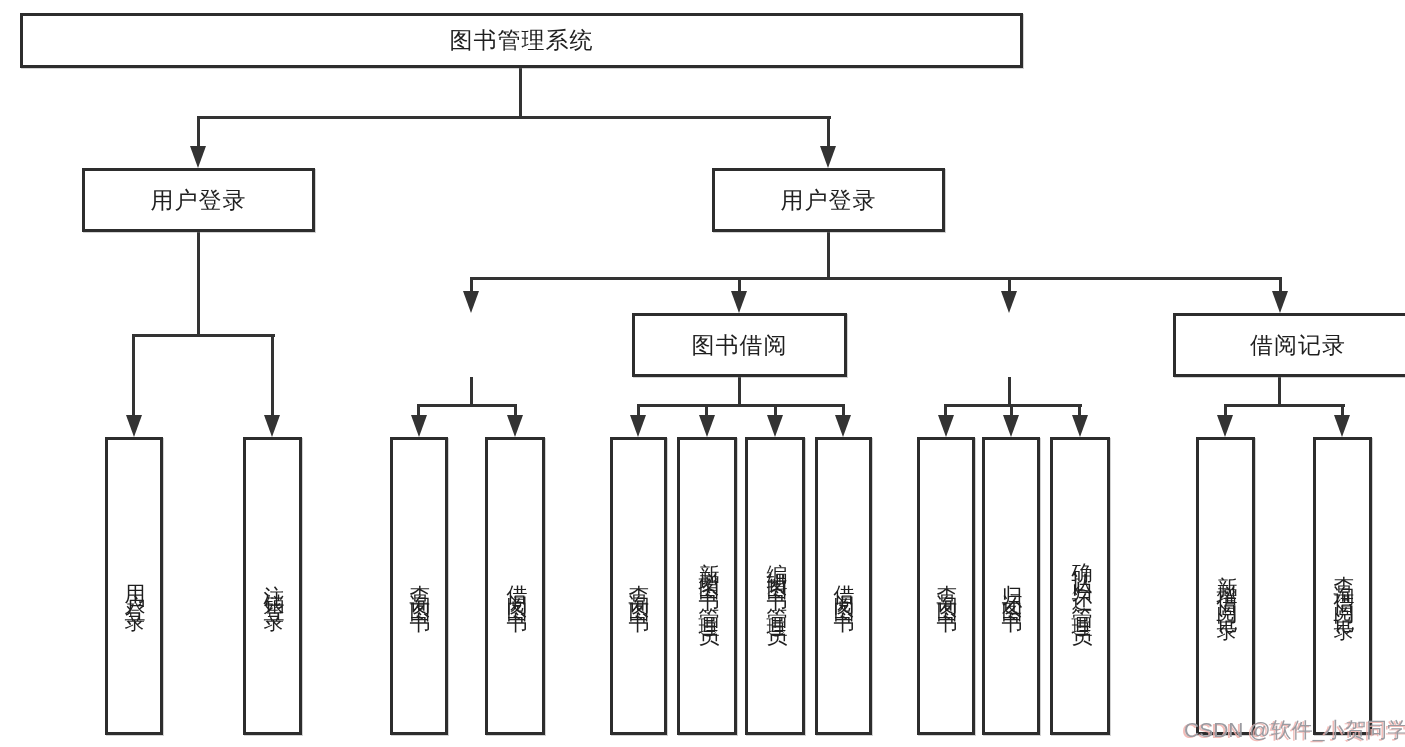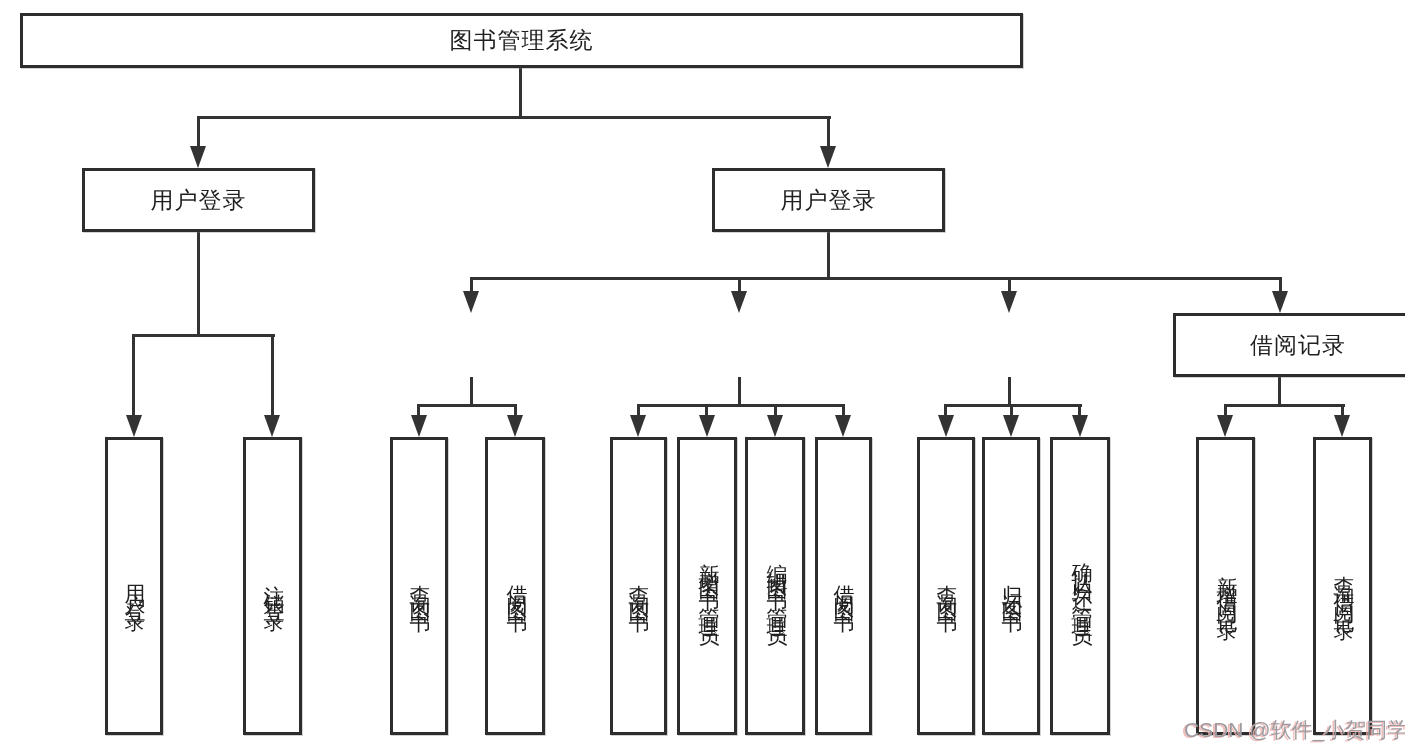--- a/index.html
+++ b/index.html
@@ -121,20 +121,21 @@
   <div class="ln" style="left:1224px; top:404px; width:3px;   height:14px;"></div>
   <div class="ln" style="left:1341px; top:404px; width:3px;   height:14px;"></div>
   <div class="arw" style="left:1217px; top:415px;"></div>
   <div class="arw" style="left:1334px; top:415px;"></div>
 
   <div class="node hbox" style="left:20px; top:13px; width:1003px; height:55px;">图书管理系统</div>
 
   <div class="node hbox" style="left:82px; top:168px; width:233px; height:64px;">用户登录</div>
   <div class="node hbox" style="left:712px; top:168px; width:233px; height:64px;">用户登录</div>
 
+  <div class="node hbox" style="left:632px; top:313px; width:215px; height:64px;">图书借阅</div>
   <div class="node hbox" style="left:1173px; top:313px; width:250px; height:64px;">借阅记录</div>
 
   <div class="node vbox" style="left:105px; width:58px;">用户登录</div>
   <div class="node vbox" style="left:243px; width:59px;">注销登录</div>
 
   <div class="node vbox" style="left:390px; width:58px;">查询图书</div>
   <div class="node vbox" style="left:485px; width:60px;">借阅图书</div>
 
   <div class="node vbox" style="left:610px; width:57px;">查询图书</div>
   <div class="node vbox" style="left:677px; width:60px;">新增图书（管理员）</div>

